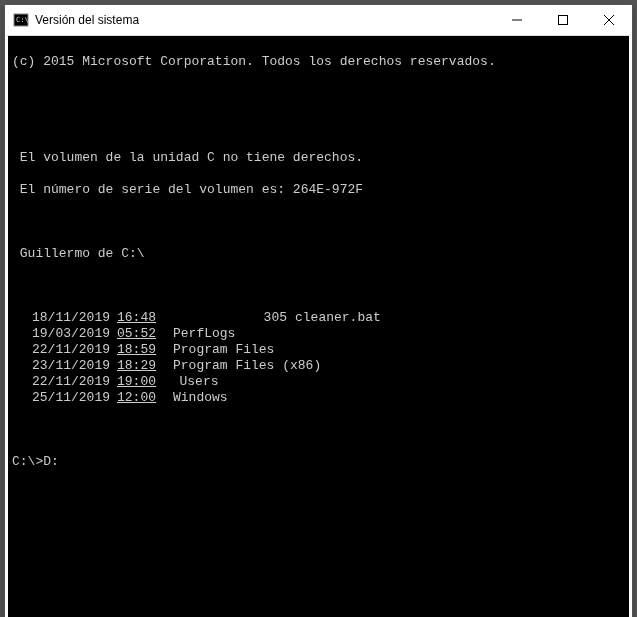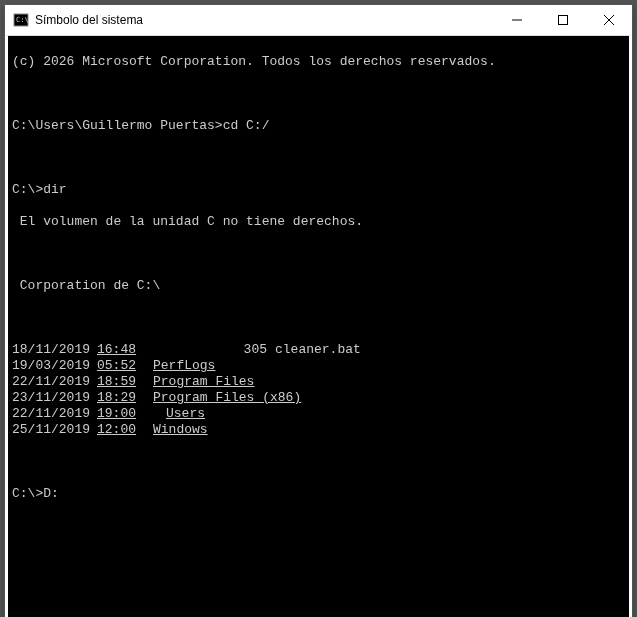--- a/index.html
+++ b/index.html
@@ -54,41 +54,41 @@
     font-size: 13px;
     line-height: 16px;
     padding: 2px 4px 4px 4px;
     min-height: 580px;
     white-space: pre;
     overflow: hidden;
     border: 3px solid #fff;
     border-top: 1px solid #ddd;
   }
   .line { white-space: pre; }
-  .row { display: flex; }
+  .row { display: flex; margin-left: 20px; }
   .c-date { width: 85px; }
   .c-time { width: 48px; text-decoration: underline; }
-  .c-tag  { width: 60px; text-align: right; text-decoration: underline; }
+  .c-tag  { width: 60px; text-align: center; }
   .c-size { width: 70px; text-align: right; padding-right: 8px; }
   .c-name { }
   .sum { padding-left: 85px; }
 </style>
 </head>
 <body>
 
 <div class="window">
 
   <div class="titlebar">
     <span class="title-icon">
       <svg width="16" height="16" viewBox="0 0 16 16">
         <rect x="1" y="2" width="14" height="12" fill="#000" stroke="#888" stroke-width="1"></rect>
         <text x="3" y="10" font-size="7" fill="#ccc" font-family="monospace">C:\</text>
       </svg>
     </span>
-    <span class="title-text">Símbolo del sistema</span>
+    <span class="title-text">Versión del sistema</span>
     <div class="win-controls">
       <div class="win-btn">
         <svg width="10" height="10">
             <line x1="0" y1="5" x2="10" y2="5" stroke="#000" stroke-width="1"></line>
           </svg>
       </div>
       <div class="win-btn">
         <svg width="10" height="10">
             <rect x="0.5" y="0.5" width="9" height="9" fill="none" stroke="#000" stroke-width="1"></rect>
           </svg>
@@ -96,28 +96,27 @@
       <div class="win-btn close">
         <svg width="10" height="10">
             <line x1="0" y1="0" x2="10" y2="10" stroke="#000" stroke-width="1"></line>
             <line x1="10" y1="0" x2="0" y2="10" stroke="#000" stroke-width="1"></line>
           </svg>
       </div>
     </div>
   </div>
 
   <div class="terminal">
-<div class="line">(c) 2026 Microsoft Corporation. Todos los derechos reservados.</div>
+<div class="line">(c) 2015 Microsoft Corporation. Todos los derechos reservados.</div>
 <div class="line">&nbsp;</div>
-<div class="line"><span>C:\Users\Guillermo Puertas&gt;</span><span>cd C:/</span></div>
 <div class="line">&nbsp;</div>
-<div class="line"><span>C:\&gt;</span><span>dir</span></div>
 <div class="line"> El volumen de la unidad C no tiene derechos.</div>
+<div class="line"> El número de serie del volumen es: 264E-972F</div>
 <div class="line">&nbsp;</div>
-<div class="line"> Corporation de C:\</div>
+<div class="line"> Guillermo de C:\</div>
 <div class="line">&nbsp;</div>
 <div id="listC"><div class="row"><span class="c-date">18/11/2019</span><span class="c-time">16:48</span><span class="c-tag"></span><span class="c-size">305</span><span class="c-name">cleaner.bat</span></div><div class="row"><span class="c-date">19/03/2019</span><span class="c-time">05:52</span><span class="c-tag"><dir><span class="c-size"></span><span class="c-name">PerfLogs</span></dir></span></div><div class="row"><span class="c-date">22/11/2019</span><span class="c-time">18:59</span><span class="c-tag"><dir><span class="c-size"></span><span class="c-name">Program Files</span></dir></span></div><div class="row"><span class="c-date">23/11/2019</span><span class="c-time">18:29</span><span class="c-tag"><dir><span class="c-size"></span><span class="c-name">Program Files (x86)</span></dir></span></div><div class="row"><span class="c-date">22/11/2019</span><span class="c-time">19:00</span><span class="c-tag"><dir><span class="c-size"></span><span class="c-name">Users</span></dir></span></div><div class="row"><span class="c-date">25/11/2019</span><span class="c-time">12:00</span><span class="c-tag"><dir><span class="c-size"></span><span class="c-name">Windows</span></dir></span></div></div>
 <div class="line">&nbsp;</div>
 <div class="line"><span>C:\&gt;</span><span>D:</span></div>
 
 
 
 
 
 

